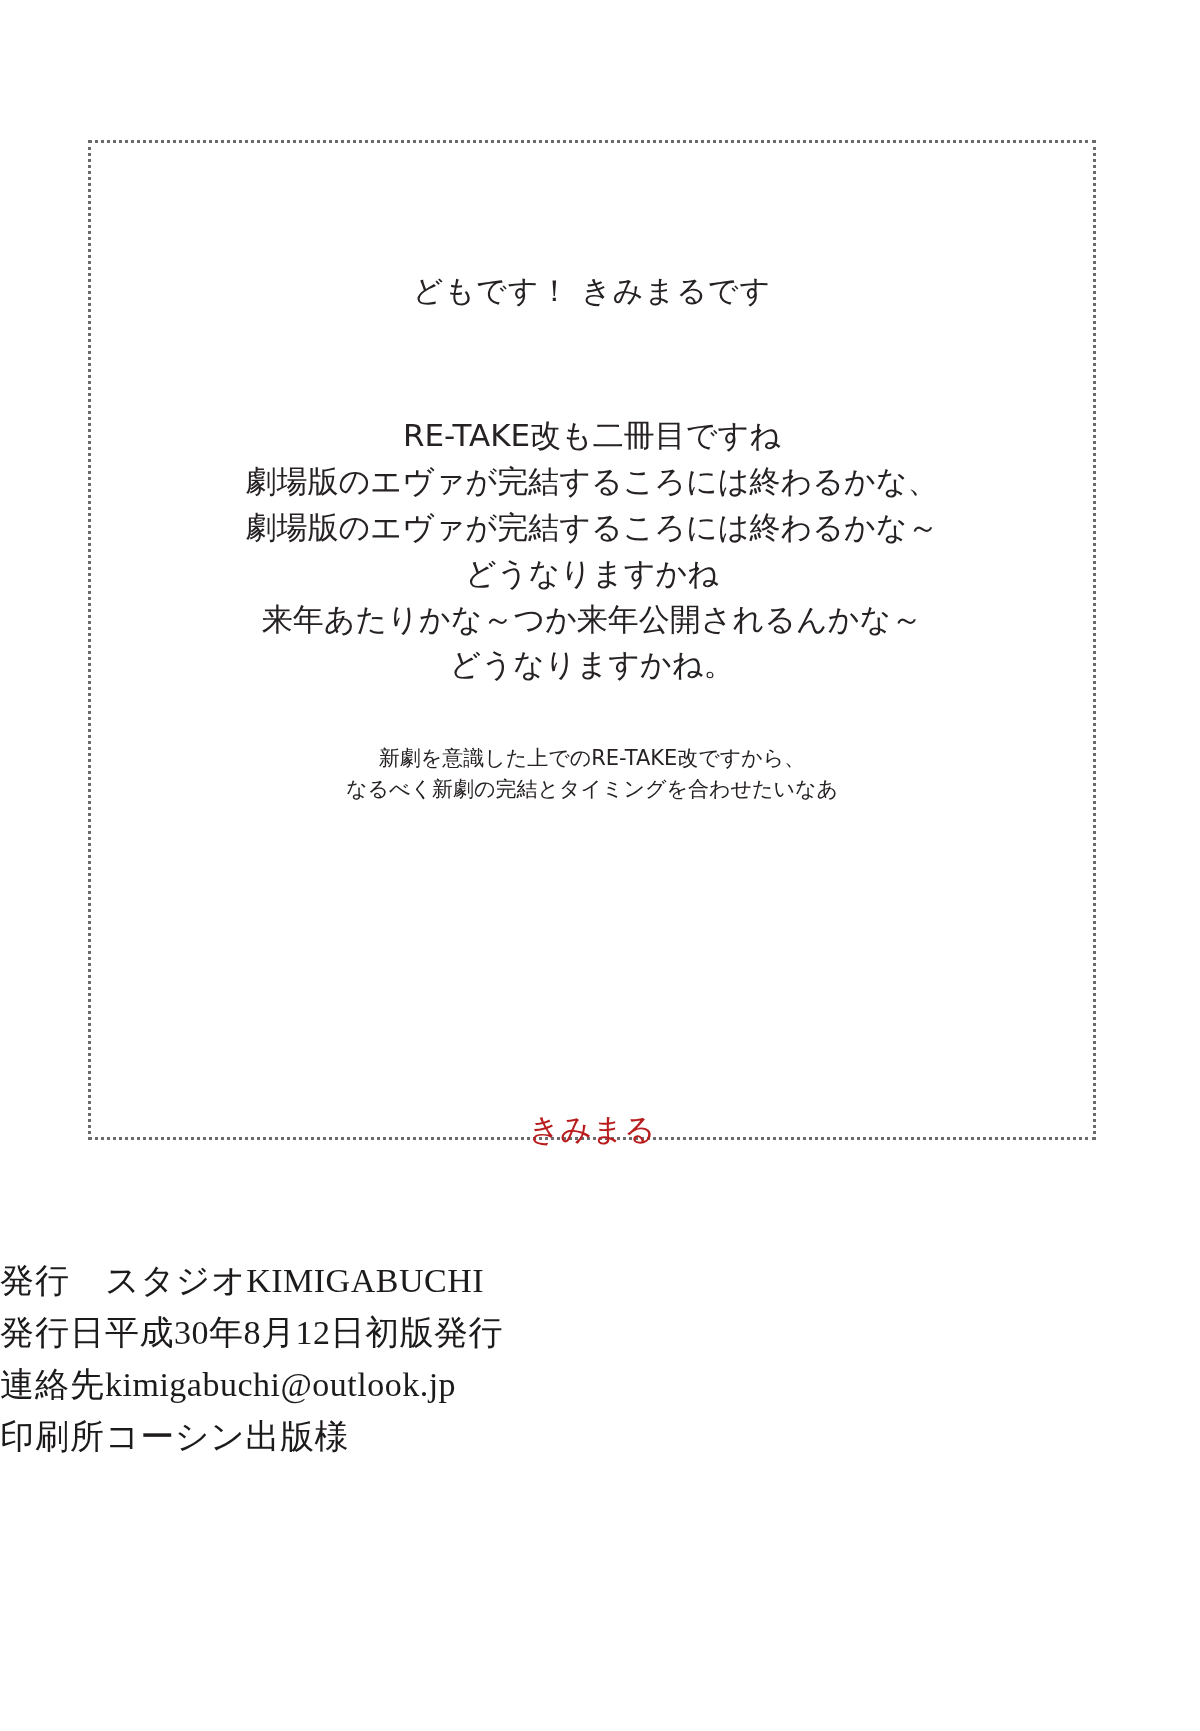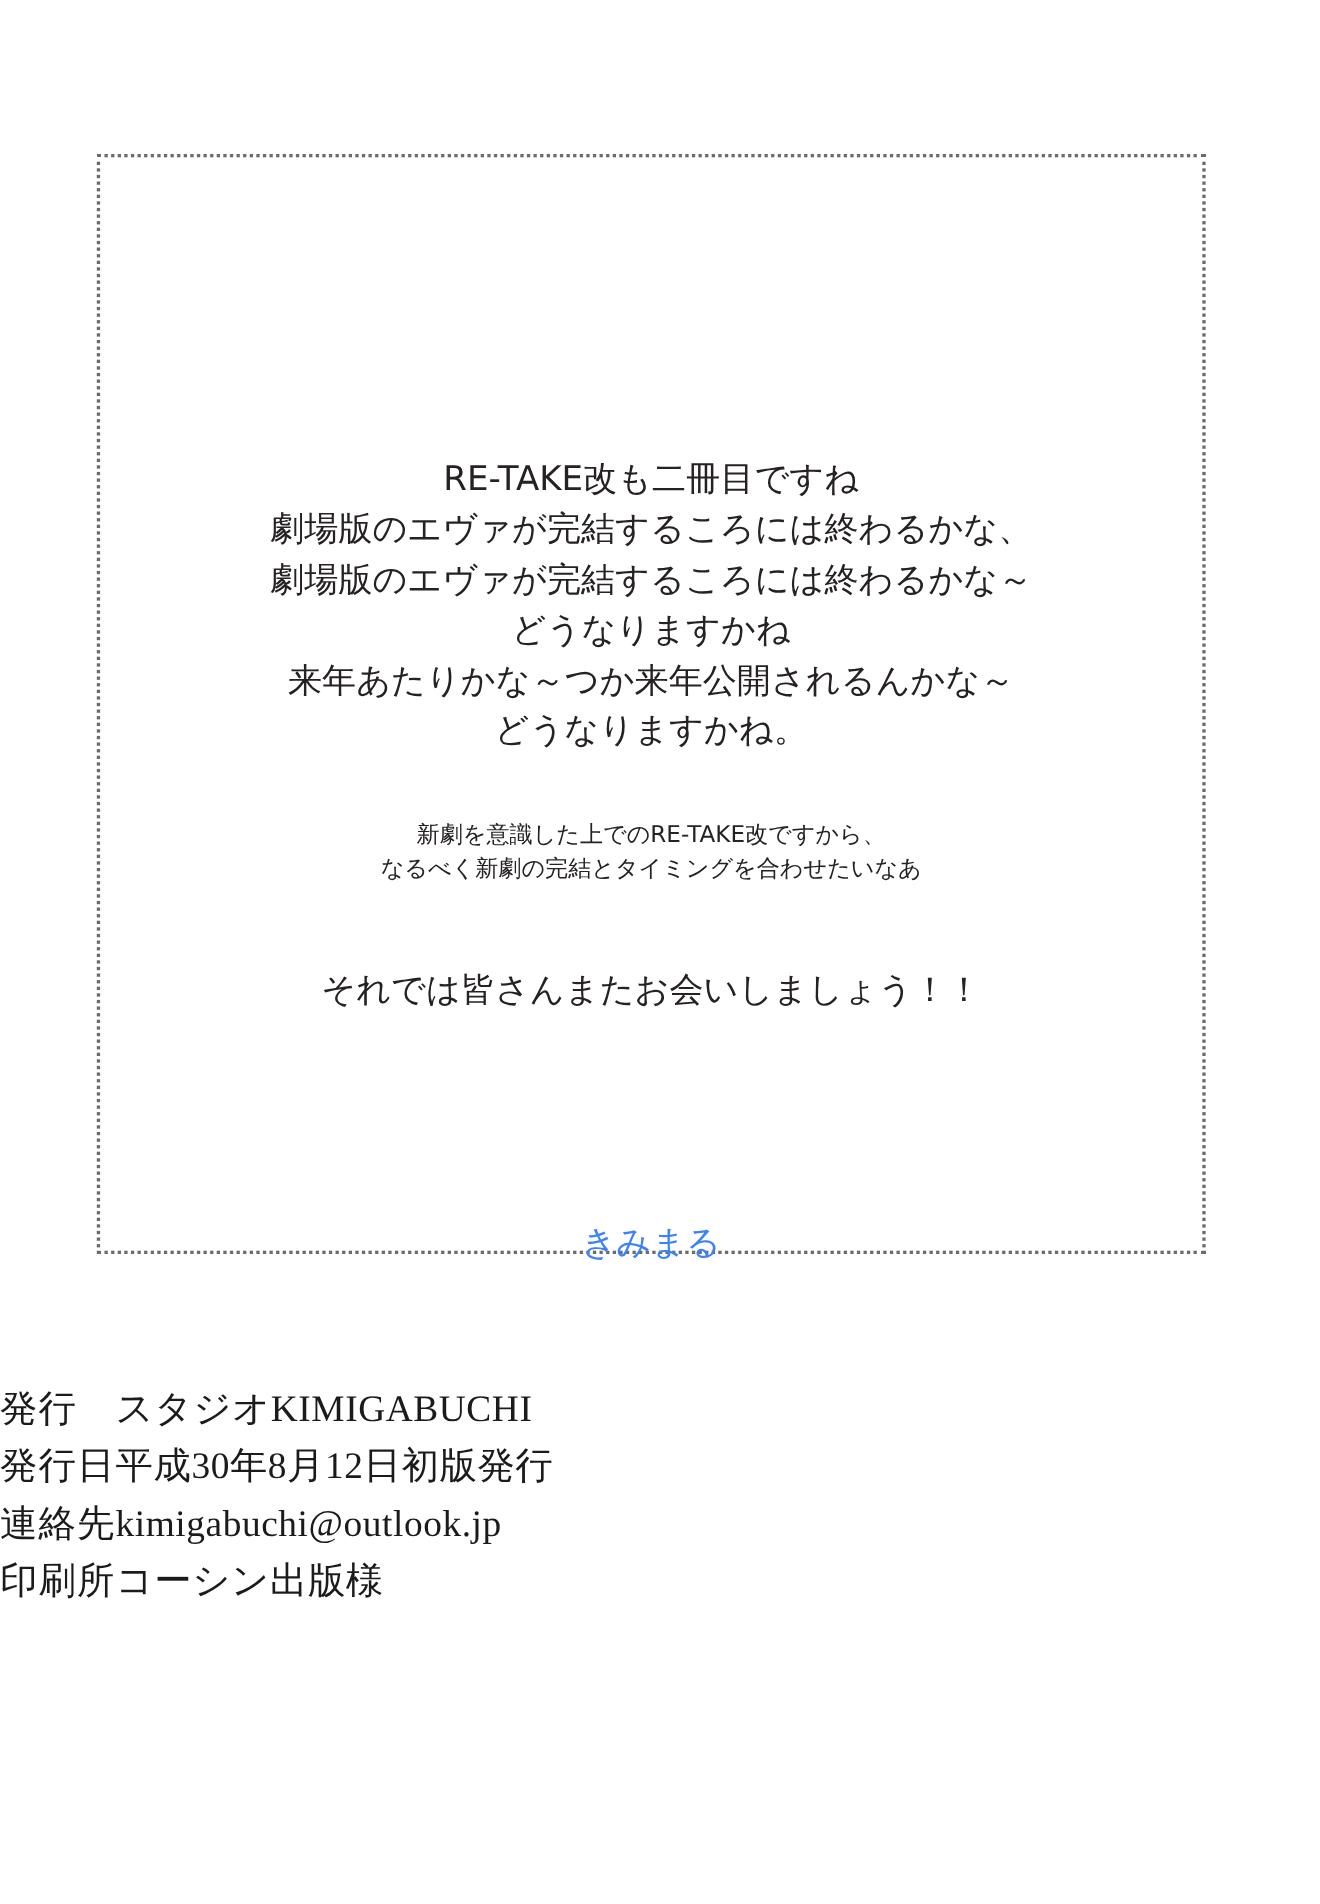--- a/index.html
+++ b/index.html
@@ -62,21 +62,21 @@
   .aw-block-1 { top: 270px; font-size: 31px; }
   .aw-block-2 { top: 600px; font-size: 21px; }
   .aw-block-3 { top: 735px; font-size: 31px; }
 
   .aw-sign {
     position: absolute;
     bottom: -14px;
     left: 0;
     width: 100%;
     font-size: 31px;
-    color: #3b82f6;
+    color: #b91c1c;
   }
 
   
   .colophon {
     position: absolute;
     left: 0;
     top: 1255px;
     width: 100%;
     display: flex;
     justify-content: flex-start;
@@ -99,38 +99,36 @@
   .col-value {
     letter-spacing: 0.5px;
   }
 </style>
 </head>
 <body>
 
 <div class="afterword-frame">
   <div class="afterword-inner">
 
+    <div class="aw-title">どもです！ きみまるです</div>
 
     <div class="aw-block aw-block-1">
       <p>RE-TAKE改も二冊目ですね</p>
       <p>劇場版のエヴァが完結するころには終わるかな、</p>
       <p>劇場版のエヴァが完結するころには終わるかな～</p>
       <p>どうなりますかね</p>
       <p>来年あたりかな～つか来年公開されるんかな～</p>
       <p>どうなりますかね。</p>
     </div>
 
     <div class="aw-block aw-block-2">
       <p>新劇を意識した上でのRE-TAKE改ですから、</p>
       <p>なるべく新劇の完結とタイミングを合わせたいなあ</p>
     </div>
 
-    <div class="aw-block aw-block-3">
-      <p>それでは皆さんまたお会いしましょう！！</p>
-    </div>
 
     <div class="aw-sign">きみまる</div>
   </div>
 </div>
 
 <div class="colophon">
   <table>
     <tbody>
       <tr>
         <td class="col-label">発行</td>

